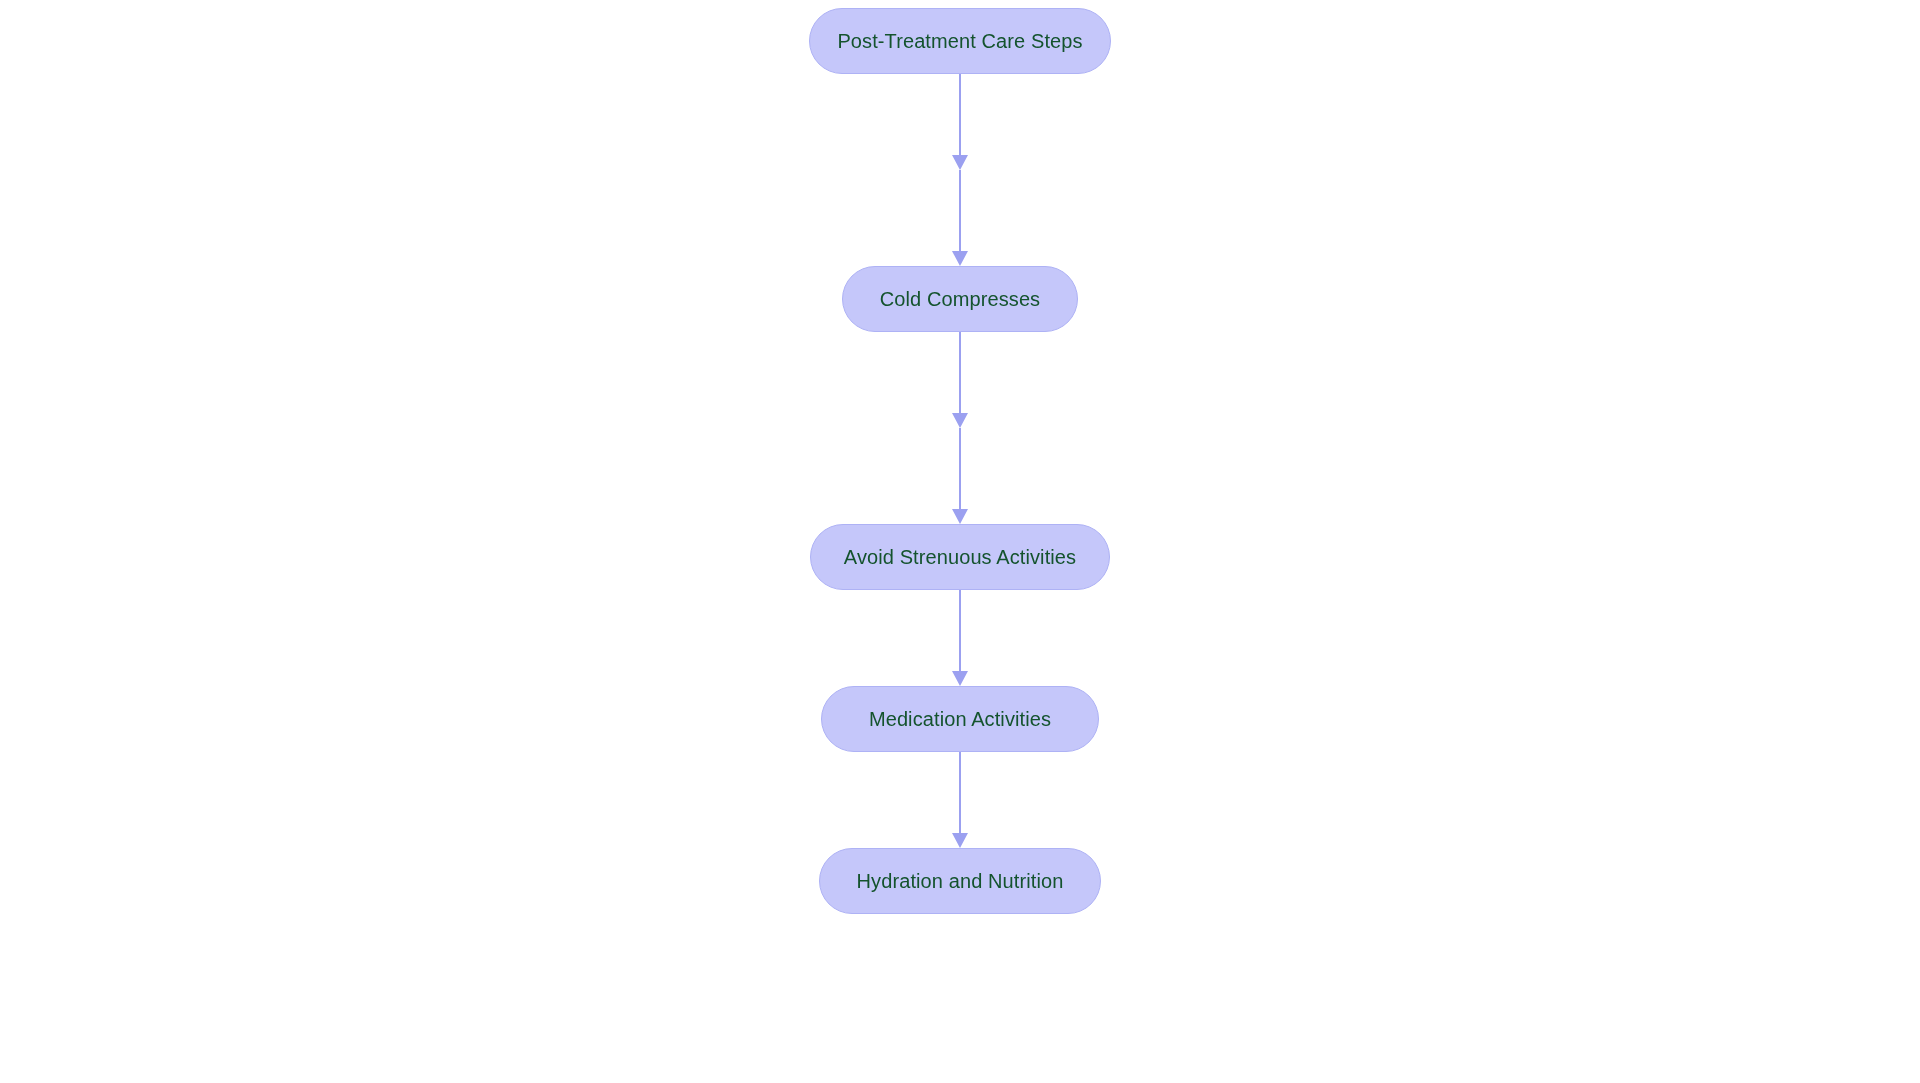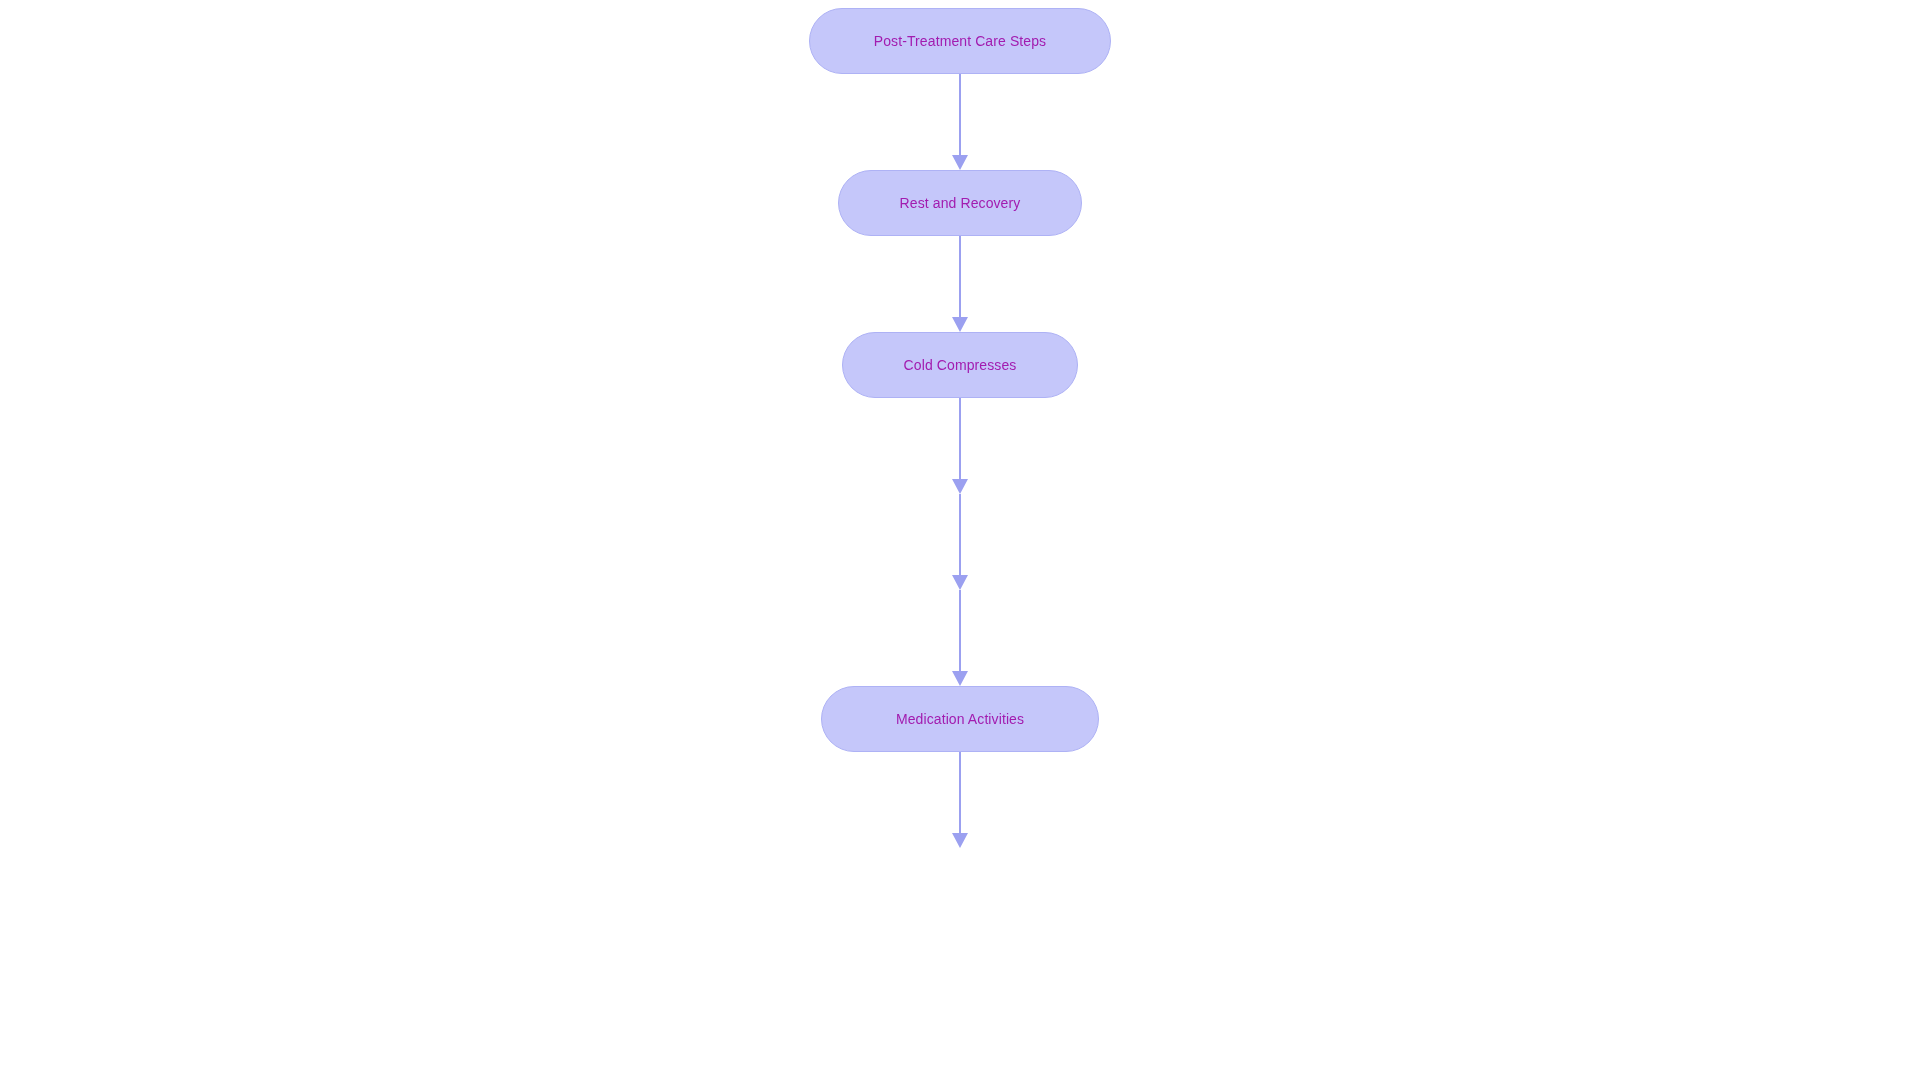--- a/index.html
+++ b/index.html
@@ -42,22 +42,22 @@
     border-radius: 999px;
     background: #c5c7fa;
     border: 1px solid #aeb2f5;
     display: flex;
     align-items: center;
     justify-content: center;
     padding: 0 26px;
     flex: 0 0 auto;
   }
   .flow-node-label {
-    color: #a21caf;
-    font-size: 14px;
+    color: #14532d;
+    font-size: 20px;
     line-height: 1;
     letter-spacing: 0.1px;
     white-space: nowrap;
     font-weight: 400;
   }
 
   
   .flow-connector {
     width: 18px;
     height: 96px;
@@ -90,43 +90,46 @@
 
 <div id="flowchart-canvas">
   <div class="flow-column">
       <div class="flow-node" style="width: 302px;">
         <span class="flow-node-label">Post-Treatment Care Steps</span>
       </div>
       <div class="flow-connector">
         <div class="connector-line"></div>
         <div class="connector-arrowhead"></div>
       </div>
-      <div class="flow-node" style="width: 244px;">
-        <span class="flow-node-label">Rest and Recovery</span>
-      </div>
       <div class="flow-connector">
         <div class="connector-line"></div>
         <div class="connector-arrowhead"></div>
       </div>
       <div class="flow-node" style="width: 236px; justify-content: center;">
         <span class="flow-node-label">Cold Compresses</span>
       </div>
       <div class="flow-connector">
         <div class="connector-line"></div>
         <div class="connector-arrowhead"></div>
       </div>
       <div class="flow-connector">
         <div class="connector-line"></div>
         <div class="connector-arrowhead"></div>
       </div>
+      <div class="flow-node" style="width: 300px;">
+        <span class="flow-node-label">Avoid Strenuous Activities</span>
+      </div>
       <div class="flow-connector">
         <div class="connector-line"></div>
         <div class="connector-arrowhead"></div>
       </div>
       <div class="flow-node" style="width: 278px;">
         <span class="flow-node-label">Medication Activities</span>
       </div>
       <div class="flow-connector">
         <div class="connector-line"></div>
         <div class="connector-arrowhead"></div>
       </div>
+      <div class="flow-node" style="width: 282px;">
+        <span class="flow-node-label">Hydration and Nutrition</span>
+      </div>
     </div>
 </div>
 
 </body></html>

